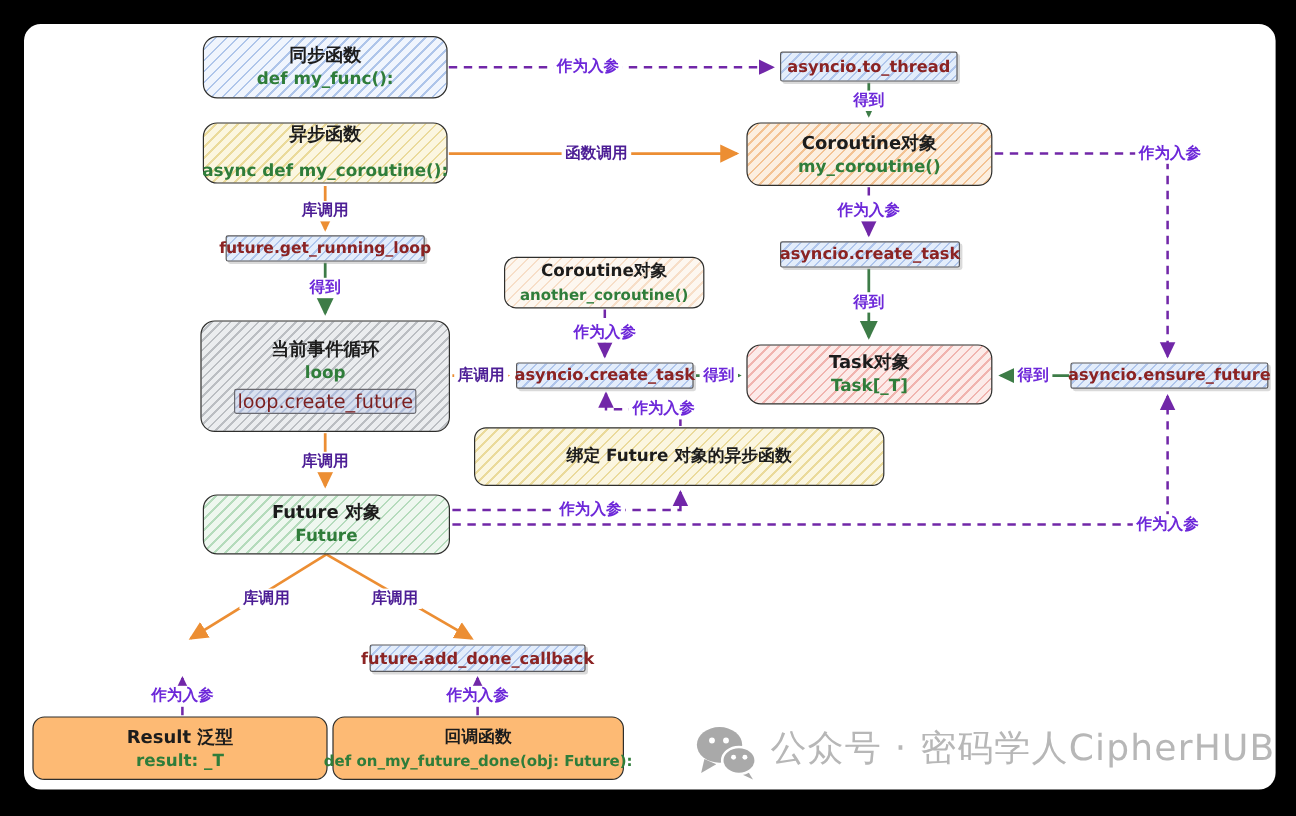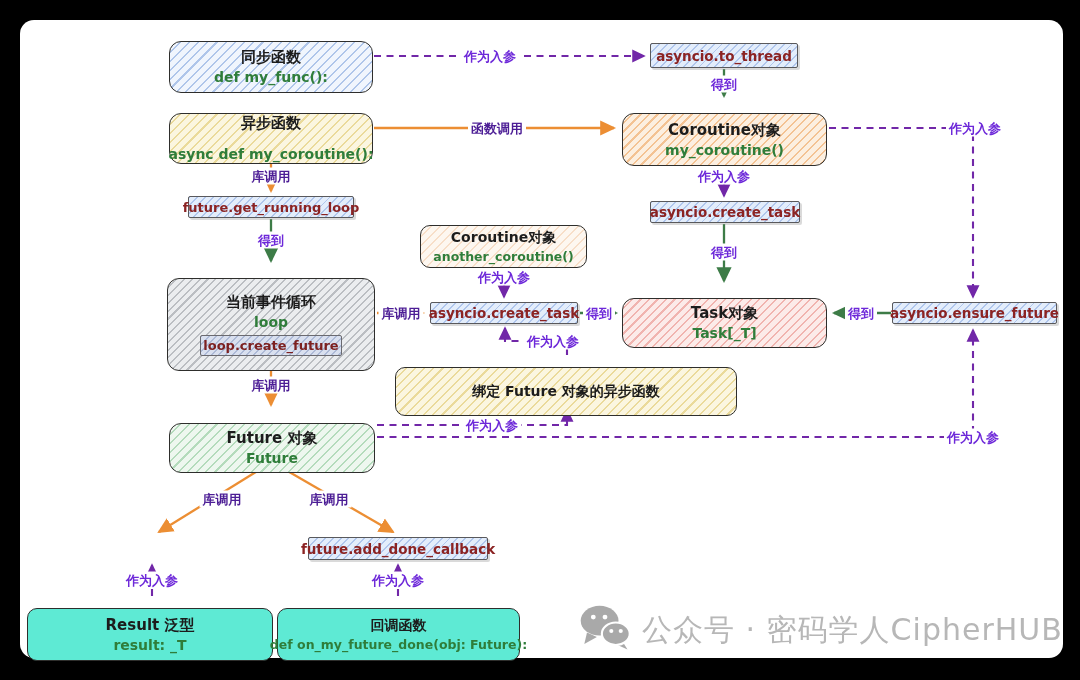--- a/index.html
+++ b/index.html
@@ -4,49 +4,49 @@
 <style>
   html,body{margin:0;padding:0;background:#000;}
   .stage{position:relative;width:1080px;height:680px;background:#000;overflow:hidden;
          font-family:"DejaVu Sans",sans-serif;}
   .canvas{position:absolute;left:20px;top:20px;right:17px;bottom:22px;background:#fff;
           border-radius:14px;}
   svg.edges{position:absolute;left:0;top:0;z-index:2;}
   
   .node{position:absolute;z-index:3;border:1.6px solid #2e2e2c;border-radius:12px;
         display:flex;flex-direction:column;align-items:center;justify-content:center;
-        gap:1px;box-sizing:border-box;margin-top:11px;}
+        gap:1px;box-sizing:border-box;}
   .node .title{font-size:15px;font-weight:700;color:#1c1c1c;line-height:19px;white-space:nowrap;}
   .node .code{font-size:14px;font-weight:700;color:#2f7d3a;line-height:18px;white-space:nowrap;}
   .node.sm .title{font-size:14px;}
   .node.sm .code{font-size:12.5px;}
   .codebox{position:absolute;z-index:3;border:1.4px solid #59595c;border-radius:2px;
            display:flex;align-items:center;justify-content:center;box-sizing:border-box;
            font-size:13.5px;font-weight:700;color:#8b2323;white-space:nowrap;
            box-shadow:2px 2px 0 rgba(150,150,150,.35);}
   .inner-code{position:relative;border:1.4px solid #6a6a70;border-radius:2px;margin-top:3px;
            padding:0 2px;height:19px;display:flex;align-items:center;justify-content:center;
-           font-size:13px;font-weight:700;color:#7c2020;white-space:nowrap;
+           font-size:16px;font-weight:400;color:#7c2020;white-space:nowrap;
            background:repeating-linear-gradient(135deg,rgba(120,140,185,.45) 0 1.4px,rgba(0,0,0,0) 1.4px 5px),#d9e0ef;}
   
   .h-blue  {background:repeating-linear-gradient(135deg,rgba(110,150,215,.50) 0 1.5px,rgba(0,0,0,0) 1.5px 6.5px),#f0f5fd;}
   .h-codeblue{background:repeating-linear-gradient(135deg,rgba(120,155,220,.48) 0 1.4px,rgba(0,0,0,0) 1.4px 5.5px),#e3edfb;}
   .h-yellow{background:repeating-linear-gradient(135deg,rgba(214,184,70,.45) 0 1.5px,rgba(0,0,0,0) 1.5px 6.5px),#fbf6e0;gap:12px;}
   .h-orange{background:repeating-linear-gradient(135deg,rgba(235,150,70,.50) 0 1.5px,rgba(0,0,0,0) 1.5px 6px),#fcefe0;}
   .h-peach {background:repeating-linear-gradient(135deg,rgba(238,185,140,.40) 0 1.4px,rgba(0,0,0,0) 1.4px 6.5px),#fdf7f0;}
   .h-gray  {background:repeating-linear-gradient(135deg,rgba(120,125,132,.42) 0 1.5px,rgba(0,0,0,0) 1.5px 5.5px),#ebedef;}
   .h-red   {background:repeating-linear-gradient(135deg,rgba(228,120,112,.48) 0 1.5px,rgba(0,0,0,0) 1.5px 6px),#fcebe9;}
   .h-green {background:repeating-linear-gradient(135deg,rgba(110,185,125,.45) 0 1.5px,rgba(0,0,0,0) 1.5px 6.5px),#eef7ef;}
-  .h-white {background:#5eead4;}
+  .h-white {background:#fdba74;}
   
   .elabel{position:absolute;z-index:4;transform:translate(-50%,-50%);background:#fff;
           padding:0 3px;font-size:13px;font-weight:700;color:#6d28d9;white-space:nowrap;line-height:17px;}
   .elabel.maroon{color:#4c1d95;}
   
-  .watermark{position:absolute;z-index:3;left:578px;top:603px;display:flex;align-items:flex-end;gap:10px;}
+  .watermark{position:absolute;z-index:3;left:578px;top:603px;display:flex;align-items:flex-start;gap:10px;}
   .watermark .wm-text{font-size:30px;color:#b7b7b7;letter-spacing:1px;white-space:nowrap;}
 </style>
 </head>
 <body>
 
 <div class="stage">
   <div class="canvas"></div>
 
   <svg class="edges" width="1080" height="680">
     <defs>

